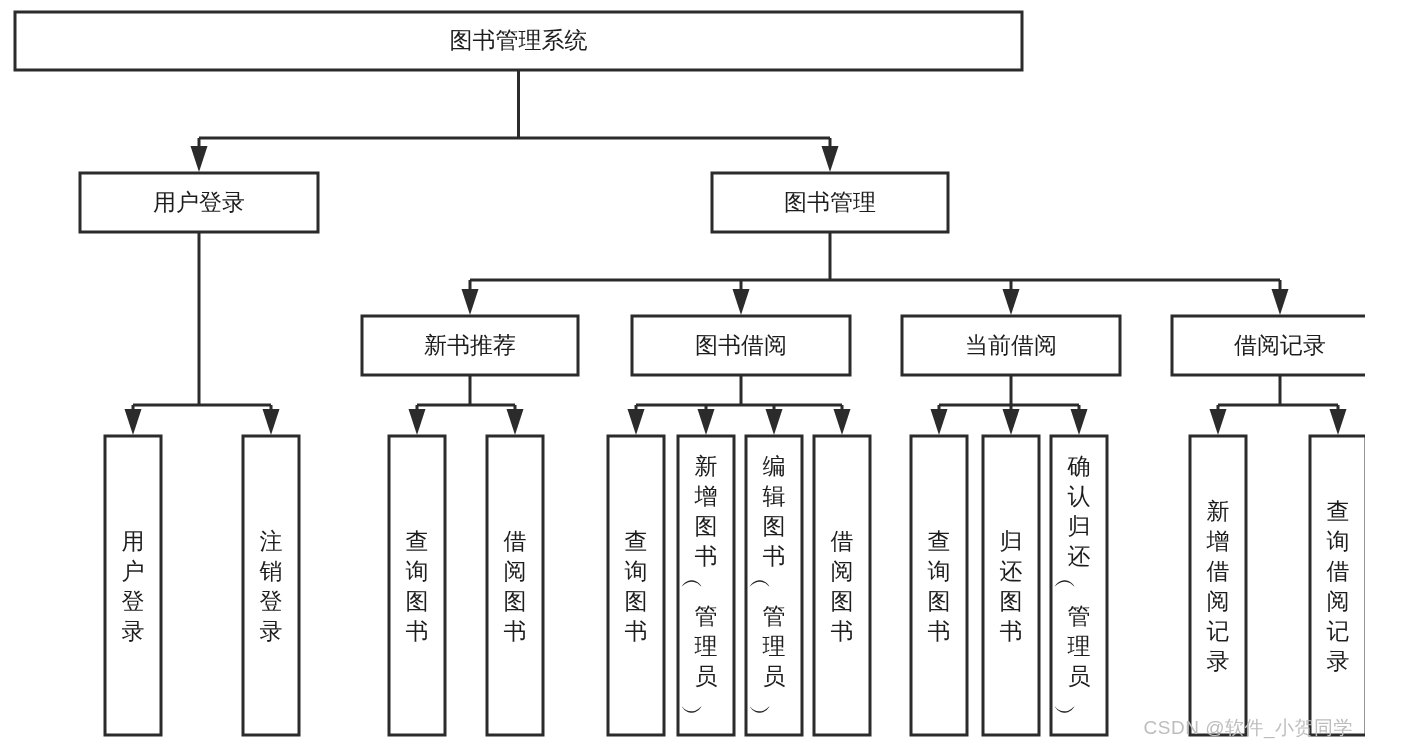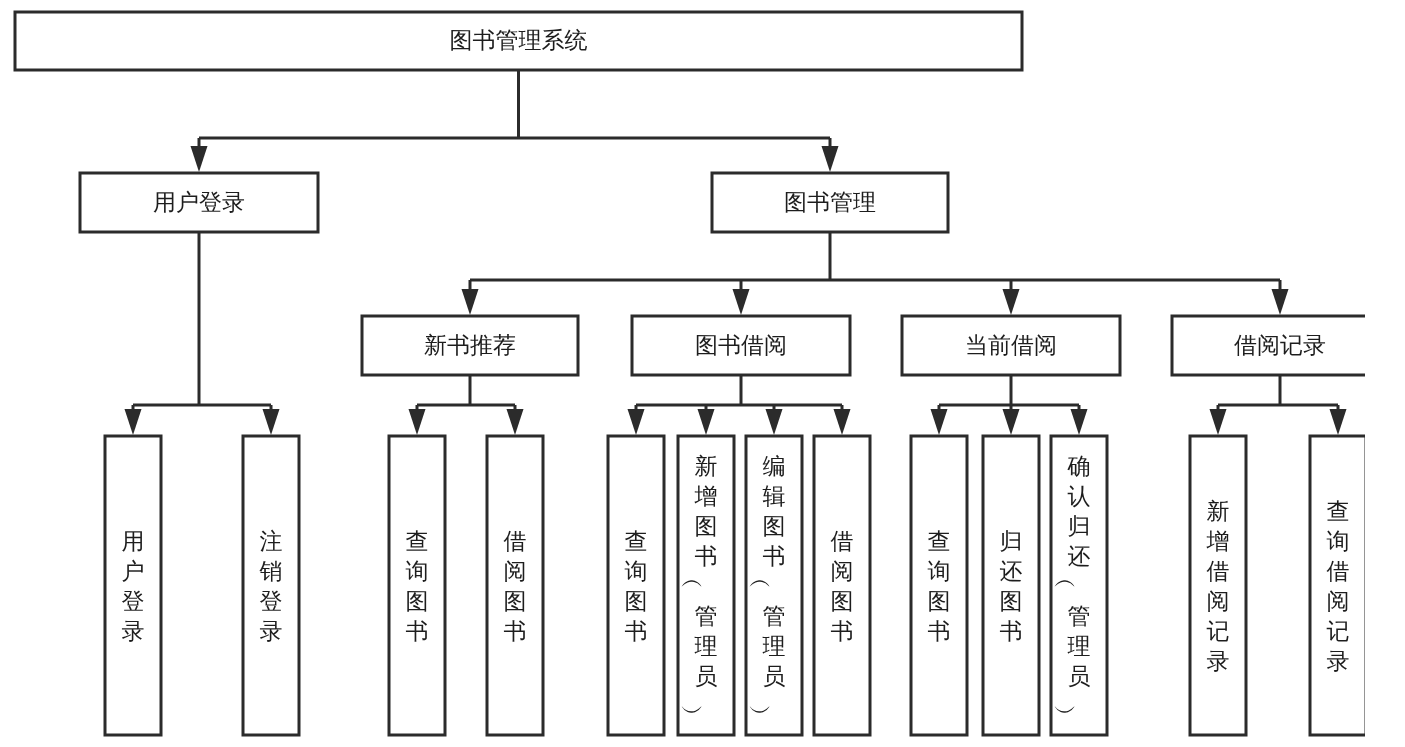--- a/index.html
+++ b/index.html
@@ -214,13 +214,14 @@
         <g>
           <rect class="node-rect" x="1190" y="436" width="56" height="299"></rect>
           <text class="node-label-vertical" x="1218" y="518.9" font-size="23"><tspan x="1218" dy="0">新</tspan><tspan x="1218" dy="30">增</tspan><tspan x="1218" dy="30">借</tspan><tspan x="1218" dy="30">阅</tspan><tspan x="1218" dy="30">记</tspan><tspan x="1218" dy="30">录</tspan></text>
         </g>
         <g>
           <rect class="node-rect" x="1310" y="436" width="56" height="299"></rect>
           <text class="node-label-vertical" x="1338" y="518.9" font-size="23"><tspan x="1338" dy="0">查</tspan><tspan x="1338" dy="30">询</tspan><tspan x="1338" dy="30">借</tspan><tspan x="1338" dy="30">阅</tspan><tspan x="1338" dy="30">记</tspan><tspan x="1338" dy="30">录</tspan></text>
         </g>
       </g>
     </svg>
+  <div class="watermark">CSDN @软件_小贺同学</div>
 </div>
 
 </body></html>

